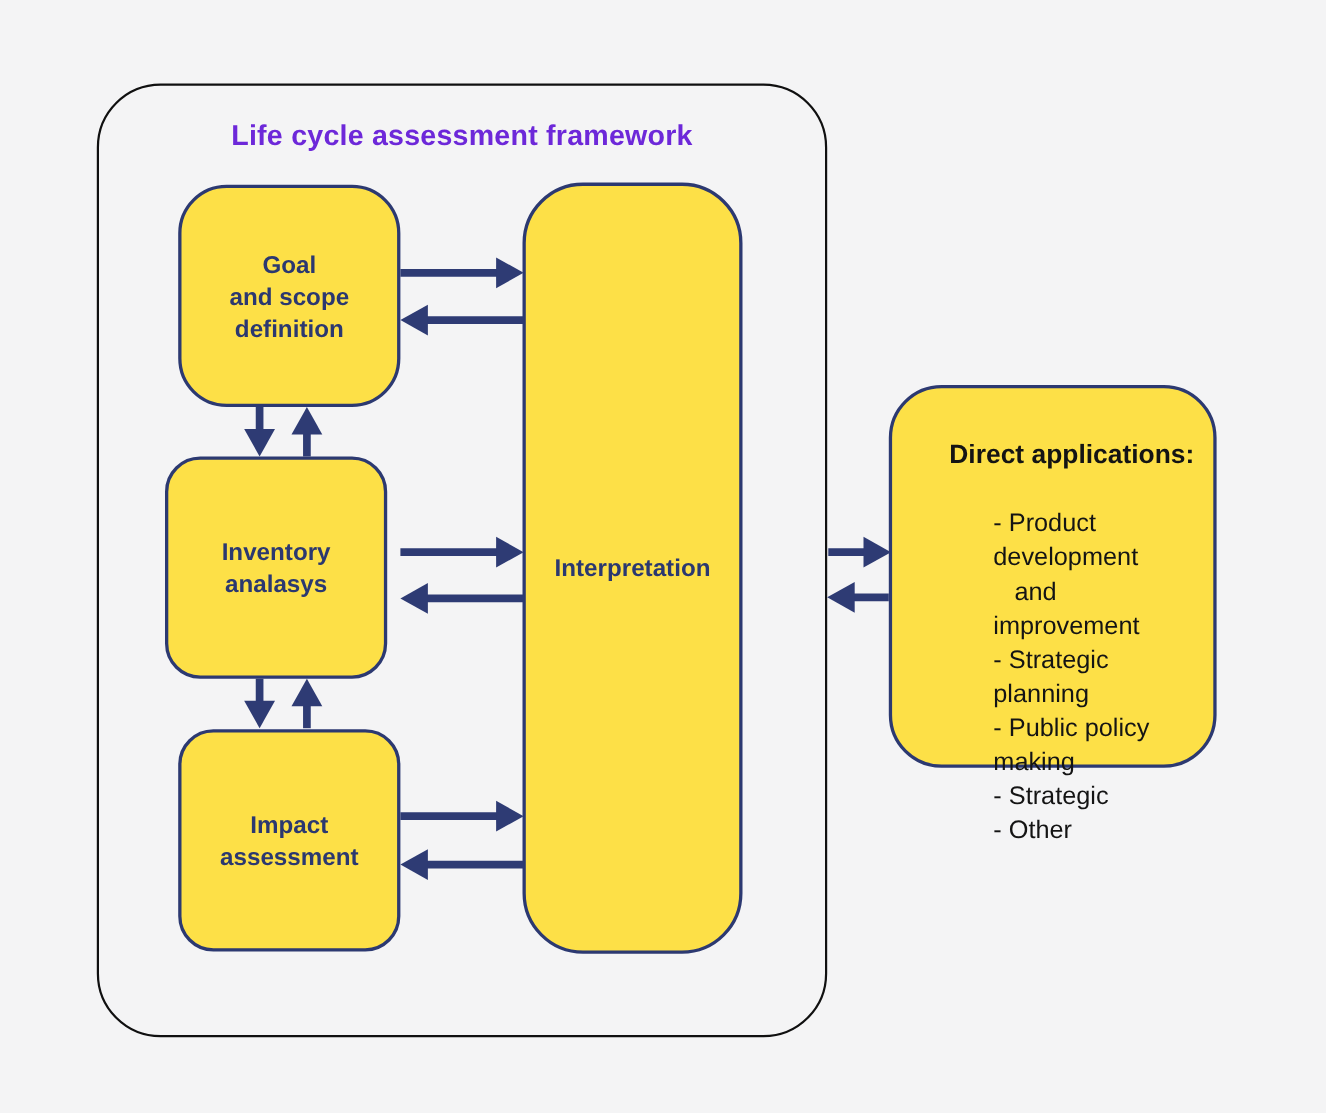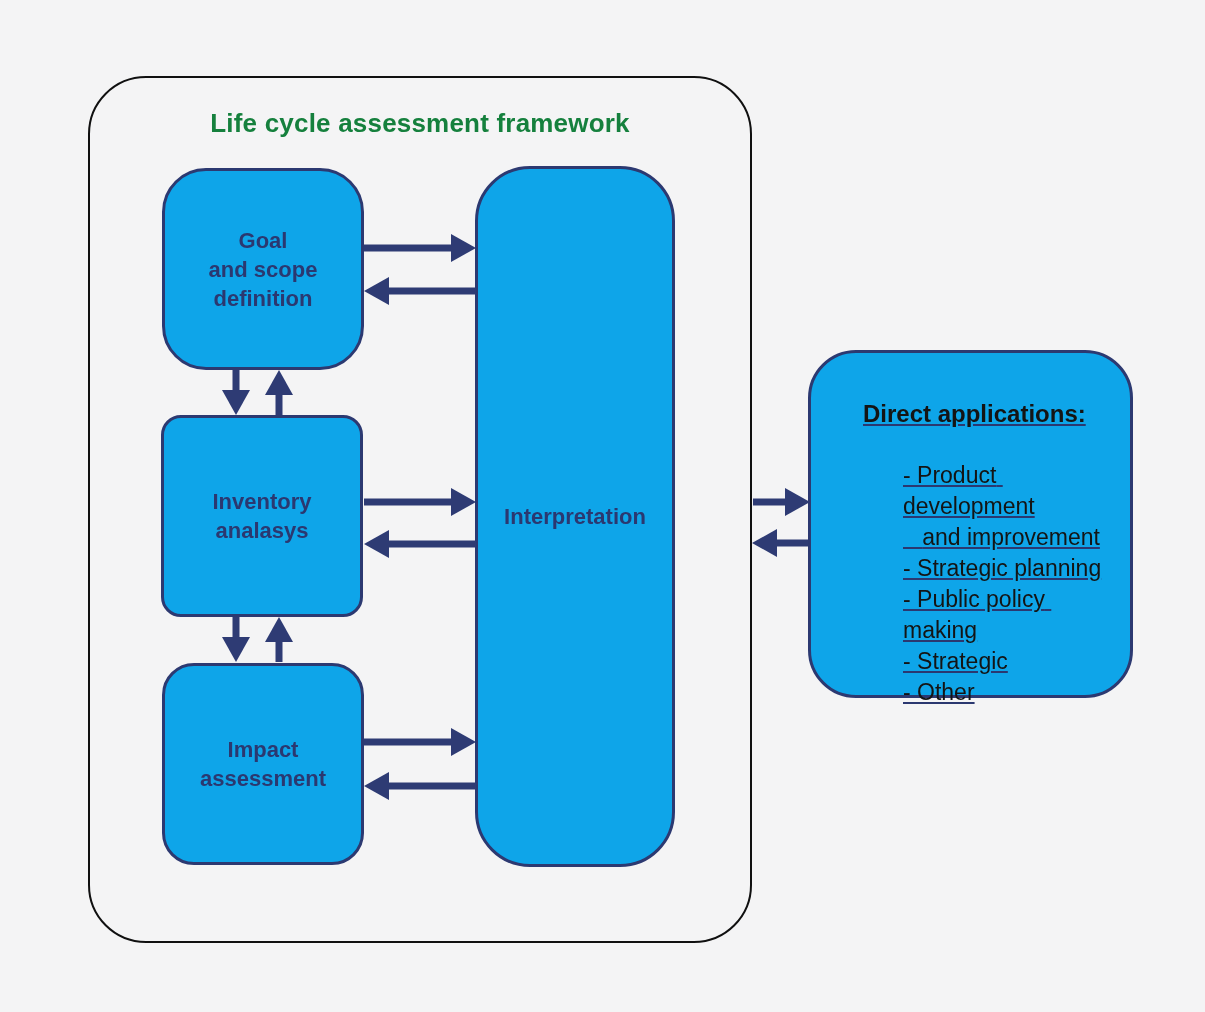--- a/index.html
+++ b/index.html
@@ -28,52 +28,51 @@
   }
   .frame-title {
     position: absolute;
     left: 88px;
     top: 108px;
     width: 664px;
     text-align: center;
     font-size: 26px;
     font-weight: bold;
     letter-spacing: 0.2px;
-    color: #15803d;
+    color: #6d28d9;
   }
   .node {
     position: absolute;
-    background: #0ea5e9;
+    background: #fde047;
     border: 3px solid #2c3971;
     box-sizing: border-box;
     display: flex;
     align-items: center;
     justify-content: center;
     text-align: center;
     color: #2b3870;
     font-weight: bold;
     font-size: 22px;
     line-height: 29px;
     white-space: pre-line;
   }
   .node-goal      { left: 162px; top: 168px; width: 202px; height: 202px; border-radius: 44px; }
-  .node-inventory { left: 161px; top: 415px; width: 202px; height: 202px; border-radius: 20px; }
+  .node-inventory { left: 150px; top: 415px; width: 202px; height: 202px; border-radius: 32px; }
   .node-impact    { left: 162px; top: 663px; width: 202px; height: 202px; border-radius: 32px; text-align: center; }
   .node-interpretation { left: 475px; top: 166px; width: 200px; height: 701px; border-radius: 55px; }
   .node-direct {
     left: 808px;
     top: 350px;
-    width: 325px;
+    width: 298px;
     height: 348px;
     border-radius: 48px;
     display: block;
     text-align: left;
     padding: 46px 12px 0 52px;
     white-space: normal;
-    text-decoration: underline;
   }
   .direct-title {
     font-size: 24px;
     font-weight: bold;
     color: #141414;
     margin-bottom: 32px;
   }
   .direct-list {
     font-size: 23px;
     font-weight: normal;

